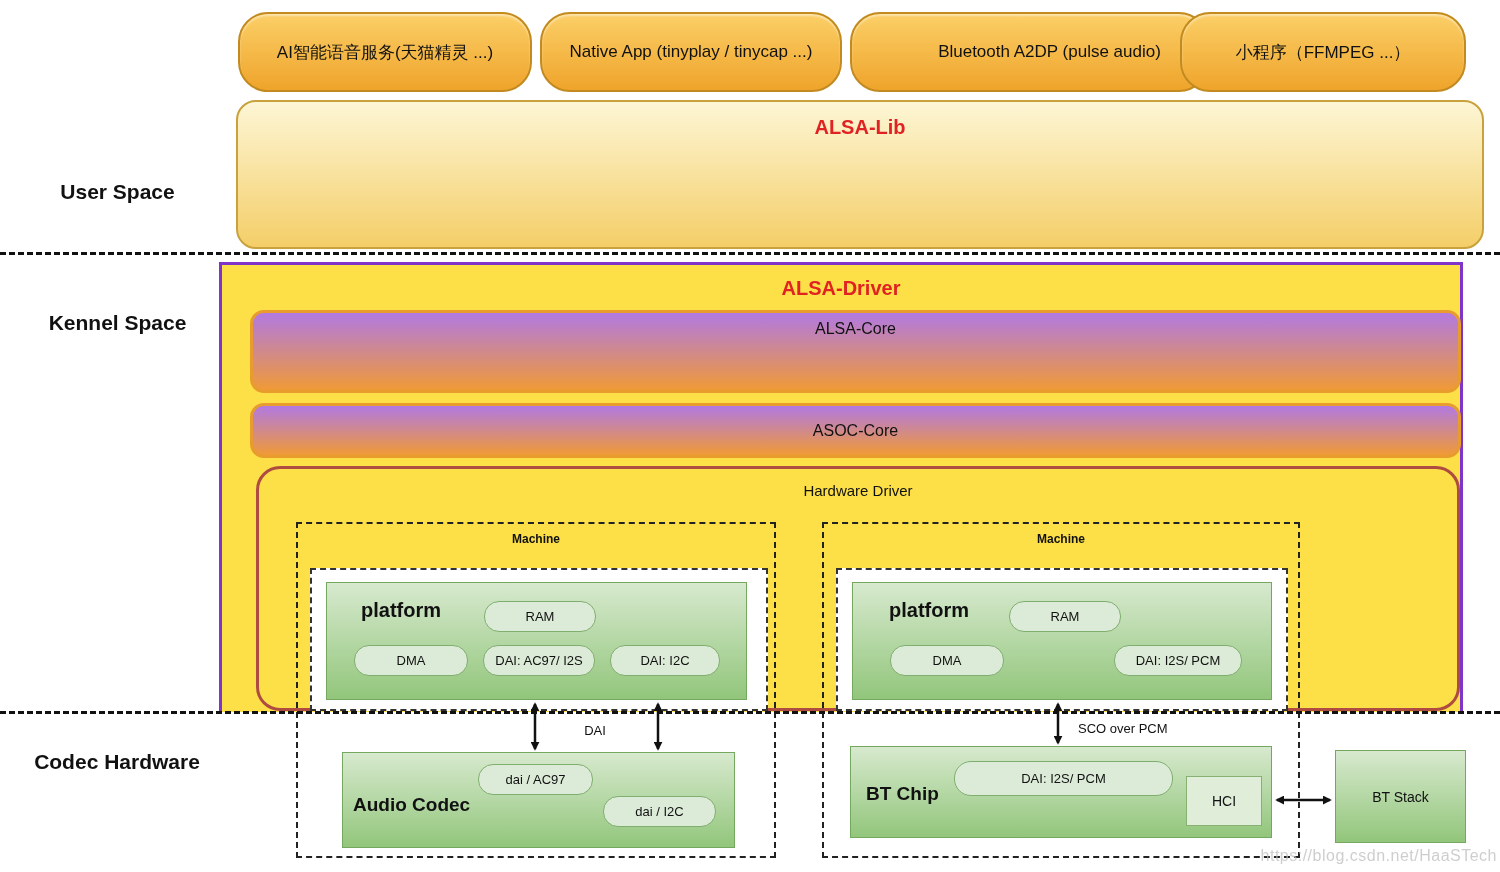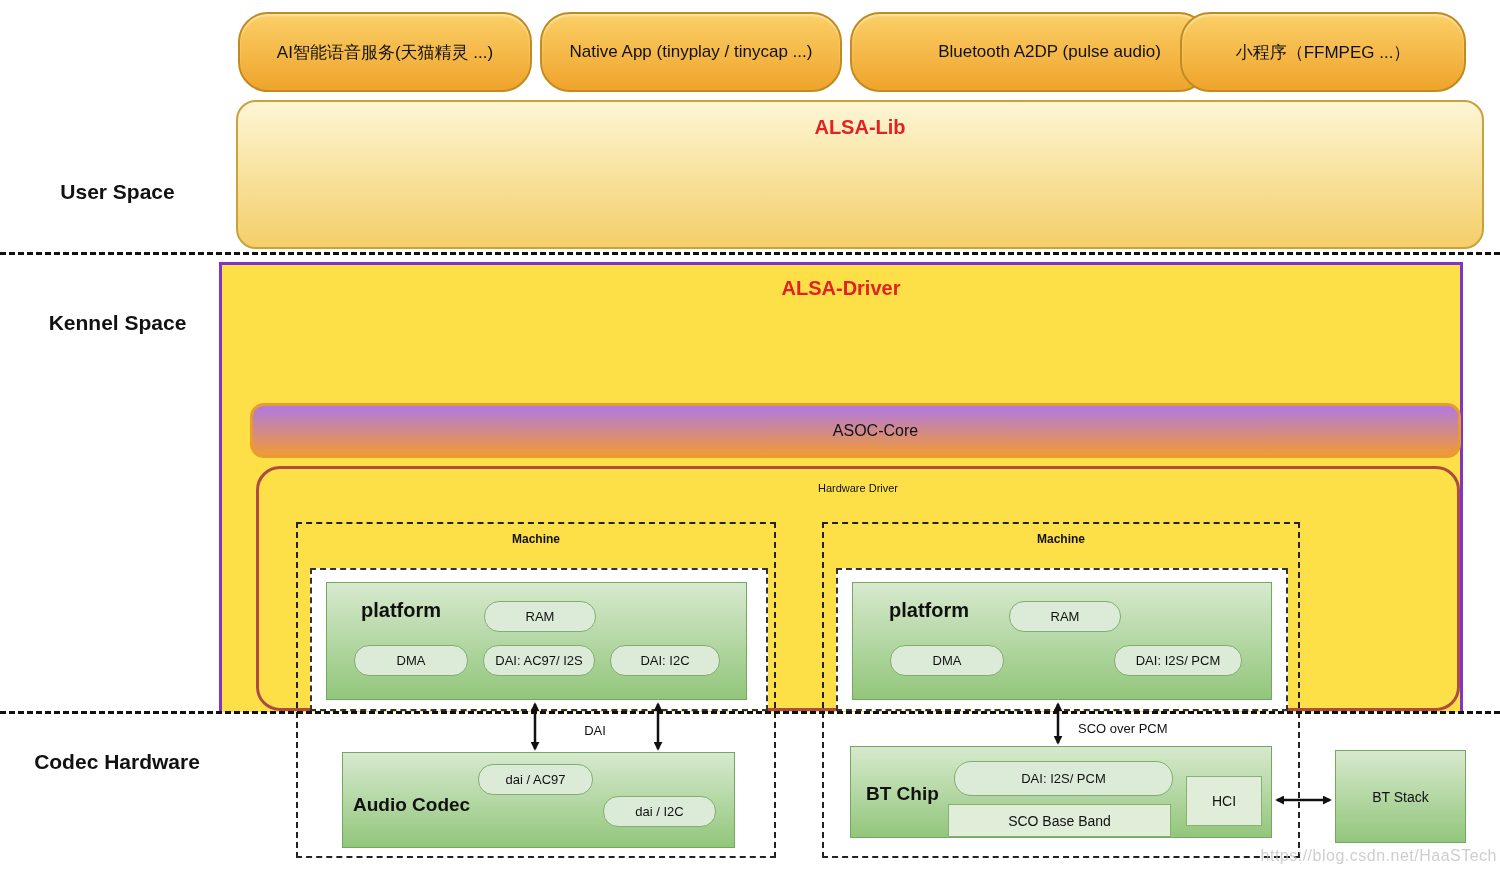--- a/index.html
+++ b/index.html
@@ -75,32 +75,35 @@
 <div id="canvas">
 
   <div class="abs section-label" style="left:25px;top:180px;width:185px;">User Space</div>
   <div class="abs section-label" style="left:25px;top:311px;width:185px;">Kennel Space</div>
   <div class="abs section-label" style="left:12px;top:750px;width:210px;">Codec Hardware</div>
 
   <div class="driver-box">
     <div class="red-title abs" style="left:0;top:12px;width:100%;">ALSA-Driver</div>
   </div>
 
+  <div class="core-box" style="left:250px;top:310px;width:1211px;height:83px;">
+    <div class="core-title" style="top:7px;">ALSA-Core</div>
+  </div>
   <div class="pill" style="left:335px;top:345px;width:160px;">PCM</div>
   <div class="pill" style="left:548px;top:345px;width:167px;">CONTROL</div>
   <div class="pill" style="left:770px;top:345px;width:160px;">MIDI</div>
   <div class="pill" style="left:1010px;top:345px;width:163px;">Timer</div>
   <div class="pill" style="left:1243px;top:345px;width:161px;">... ...</div>
 
   <div class="core-box" style="left:250px;top:403px;width:1211px;height:55px;">
-    <div class="core-title" style="top:16px;padding-left:20px;">ASOC-Core</div>
+    <div class="core-title" style="top:16px;">ASOC-Core</div>
   </div>
 
   <div class="hw-driver">
-    <div class="core-title" style="top:13px;font-size:11px;">Hardware Driver</div>
+    <div class="core-title" style="top:13px;font-size:15px;">Hardware Driver</div>
   </div>
 
   <div class="alsa-lib">
     <div class="red-title abs" style="left:0;top:14px;width:100%;">ALSA-Lib</div>
   </div>
   <div class="pill" style="left:430px;top:150px;width:166px;">PCM</div>
   <div class="pill" style="left:658px;top:150px;width:166px;">Control</div>
   <div class="pill" style="left:912px;top:150px;width:166px;">Timer</div>
   <div class="pill" style="left:1140px;top:150px;width:166px;">... ...</div>
 
@@ -146,21 +149,20 @@
 
   <div class="green-box" style="left:342px;top:752px;width:393px;height:96px;">
     <div class="bold-label" style="left:10px;top:41px;font-size:19px;">Audio Codec</div>
     <div class="pill" style="left:135px;top:11px;width:113px;">dai / AC97</div>
     <div class="pill" style="left:260px;top:11px;width:111px;margin-top:32px;">dai / I2C</div>
   </div>
 
   <div class="green-box" style="left:850px;top:746px;width:422px;height:92px;">
     <div class="bold-label" style="left:15px;top:36px;font-size:19px;">BT Chip</div>
     <div class="pill" style="left:103px;top:14px;width:217px;height:33px;border-radius:17px;">DAI: I2S/ PCM</div>
-    <div class="inner-rect" style="left:97px;top:57px;width:223px;height:33px;">SCO Base Band</div>
     <div class="inner-rect" style="left:335px;top:29px;width:76px;height:50px;">HCI</div>
   </div>
 
   <div class="green-box" style="left:1335px;top:750px;width:131px;height:93px;display:flex;align-items:center;justify-content:center;font-size:14px;">BT Stack</div>
 
   <div class="sep" style="top:252px;"></div>
   <div class="sep" style="top:711px;"></div>
 
   <svg class="connectors" width="1500" height="872">
     <defs>

